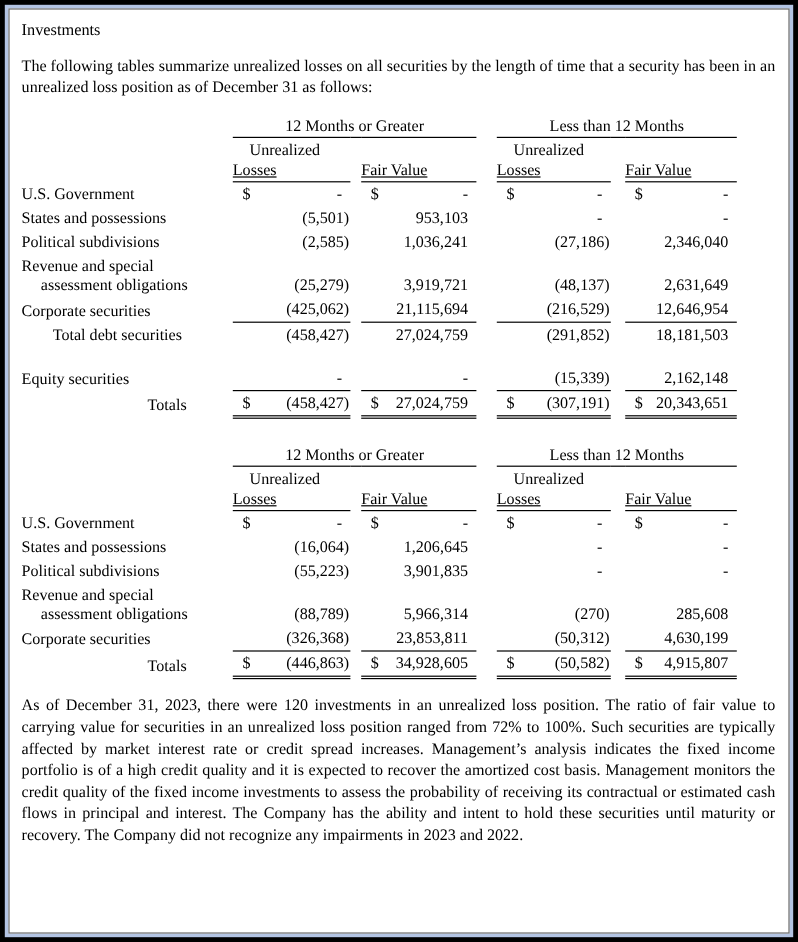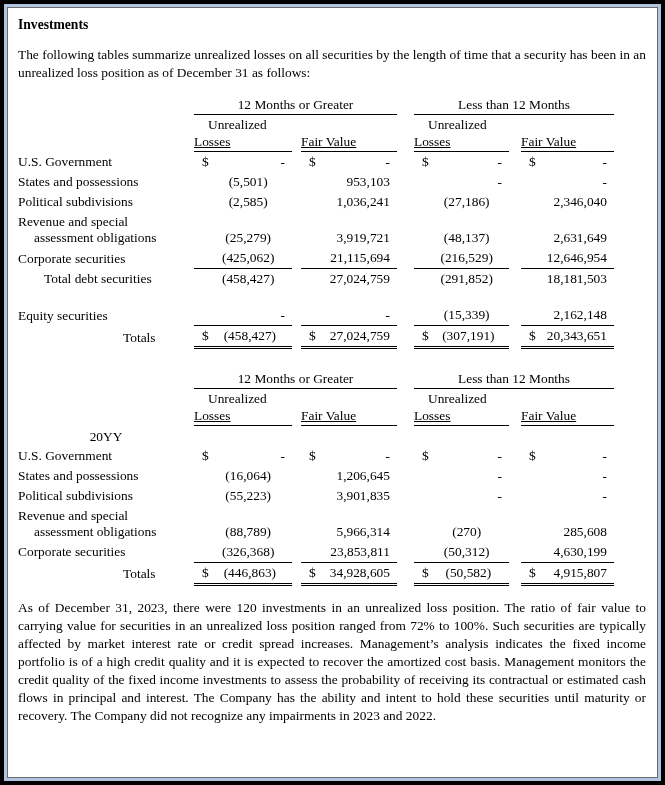--- a/index.html
+++ b/index.html
@@ -7,21 +7,21 @@
     width:665px;height:785px;box-sizing:border-box;
     border:4px solid #000;background:#b3c4e3;padding:3px;
   }
   .inner{
     width:100%;height:100%;box-sizing:border-box;
     border:1px solid #6b6b6b;background:#fff;
     padding:5px 9px 4px 6px;overflow:hidden;
     font-family:"Liberation Serif","DejaVu Serif",serif;
     font-size:13.4px;color:#000;
   }
-  .title{font-size:13.6px;font-weight:bold;margin:3px 0 0 4px;line-height:17px;}
+  .title{font-size:13.6px;font-weight:normal;margin:3px 0 0 4px;line-height:17px;}
   .subtitle{font-size:13.6px;font-weight:bold;font-style:italic;margin:15px 0 0 4px;line-height:17px;}
   .para{margin:13px 2px 0 4px;text-align:justify;line-height:18px;}
 
   table.fintable{border-collapse:collapse;table-layout:fixed;margin:14px 0 0 4px;font-size:13.4px;}
   table.fintable td{padding:0;vertical-align:bottom;line-height:16px;}
 
   tr.group-row td.group{text-align:center;border-bottom:1px solid #000;padding-bottom:1px;line-height:17px;}
   tr.sub-row td.sub{border-bottom:1px solid #000;}
   .subline1{text-align:left;padding-left:14px;line-height:17px;padding-top:1px;}
   .subline2{text-align:left;line-height:17px;padding-bottom:1px;text-decoration:underline;}
@@ -29,21 +29,21 @@
 
   tr.data-row td{padding-top:2px;padding-bottom:2px;}
   td.lab .l1{padding-left:0;}
   td.lab.indent1 .l1{padding-left:26px;}
   td.lab.indent2 .l1{padding-left:105px;}
   td.lab .l2{padding-left:16px;}
 
   .cellbox{display:flex;justify-content:space-between;}
   .cur{padding-left:8px;white-space:pre;}
   .val{flex:1;text-align:right;padding-right:7px;}
-  .val.paren{padding-right:1px;text-align:center;}
+  .val.paren{padding-right:1px;}
 
   tr.rule-single td.num{border-bottom:1px solid #000;}
   tr.rule-double td.num{border-bottom:3px double #000;}
   tr.spacer-row td{height:15px;}
 </style>
 </head>
 <body>
 
 <div class="frame">
   <div class="inner">
@@ -387,24 +387,20 @@
             <td class="sub">
               <div class="subline1">Unrealized</div>
               <div class="subline2">Losses</div>
             </td>
             <td class="gap">&nbsp;</td>
             <td class="sub">
               <div class="subline1">&nbsp;</div>
               <div class="subline2">Fair Value</div>
             </td>
           </tr>
-          <tr class="year-row">
-            <td class="lab">20YY</td>
-            <td colspan="7">&nbsp;</td>
-          </tr>
           <tr class="data-row">
             <td class="lab">
               <div class="l1">U.S. Government</div>
             </td>
             <td class="num">
               <div class="cellbox">
                 <span class="cur">$</span>
                 <span class="val">-</span>
               </div>
             </td>

